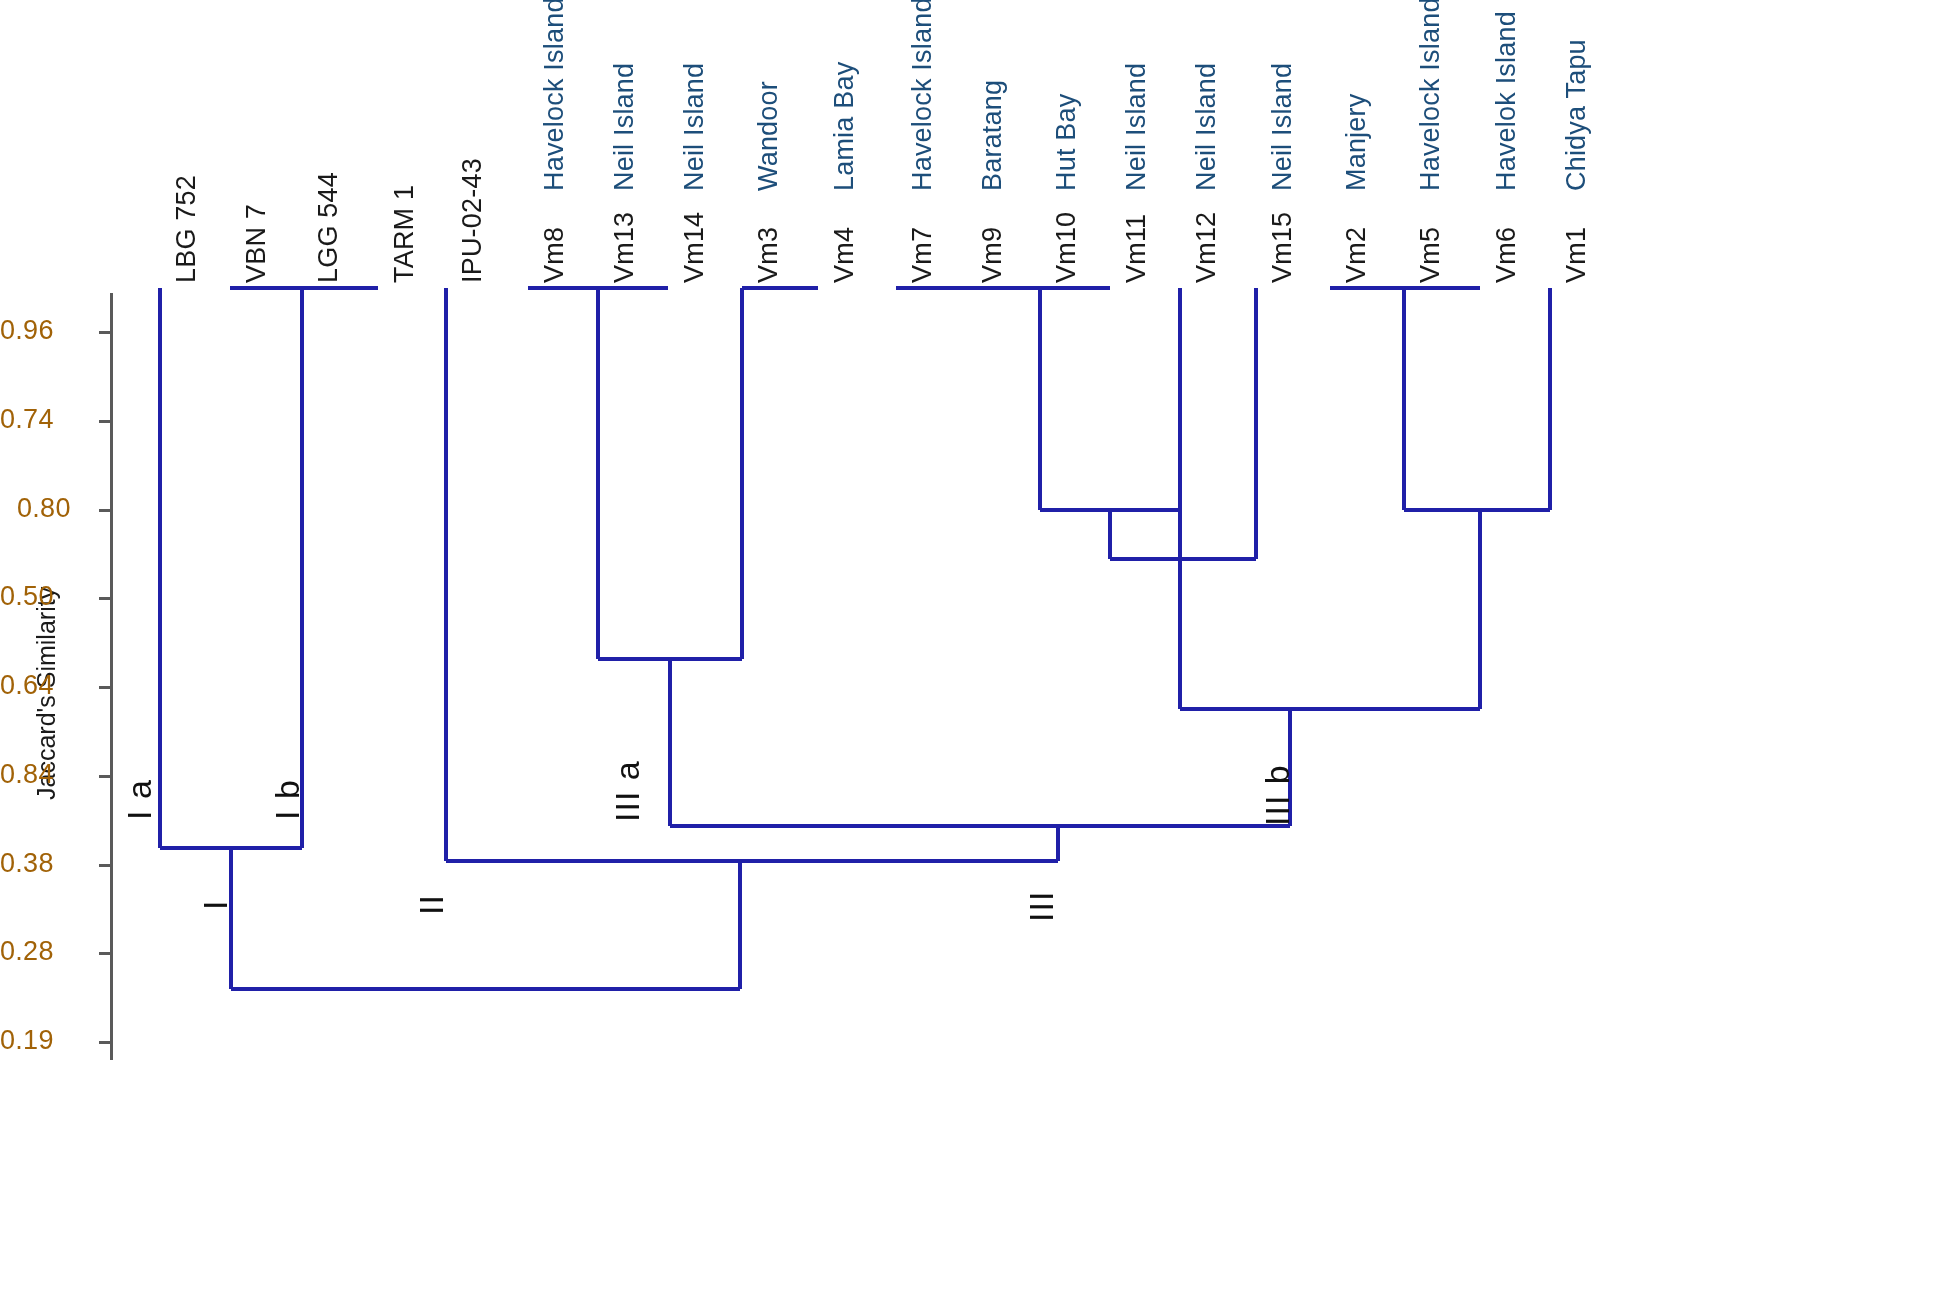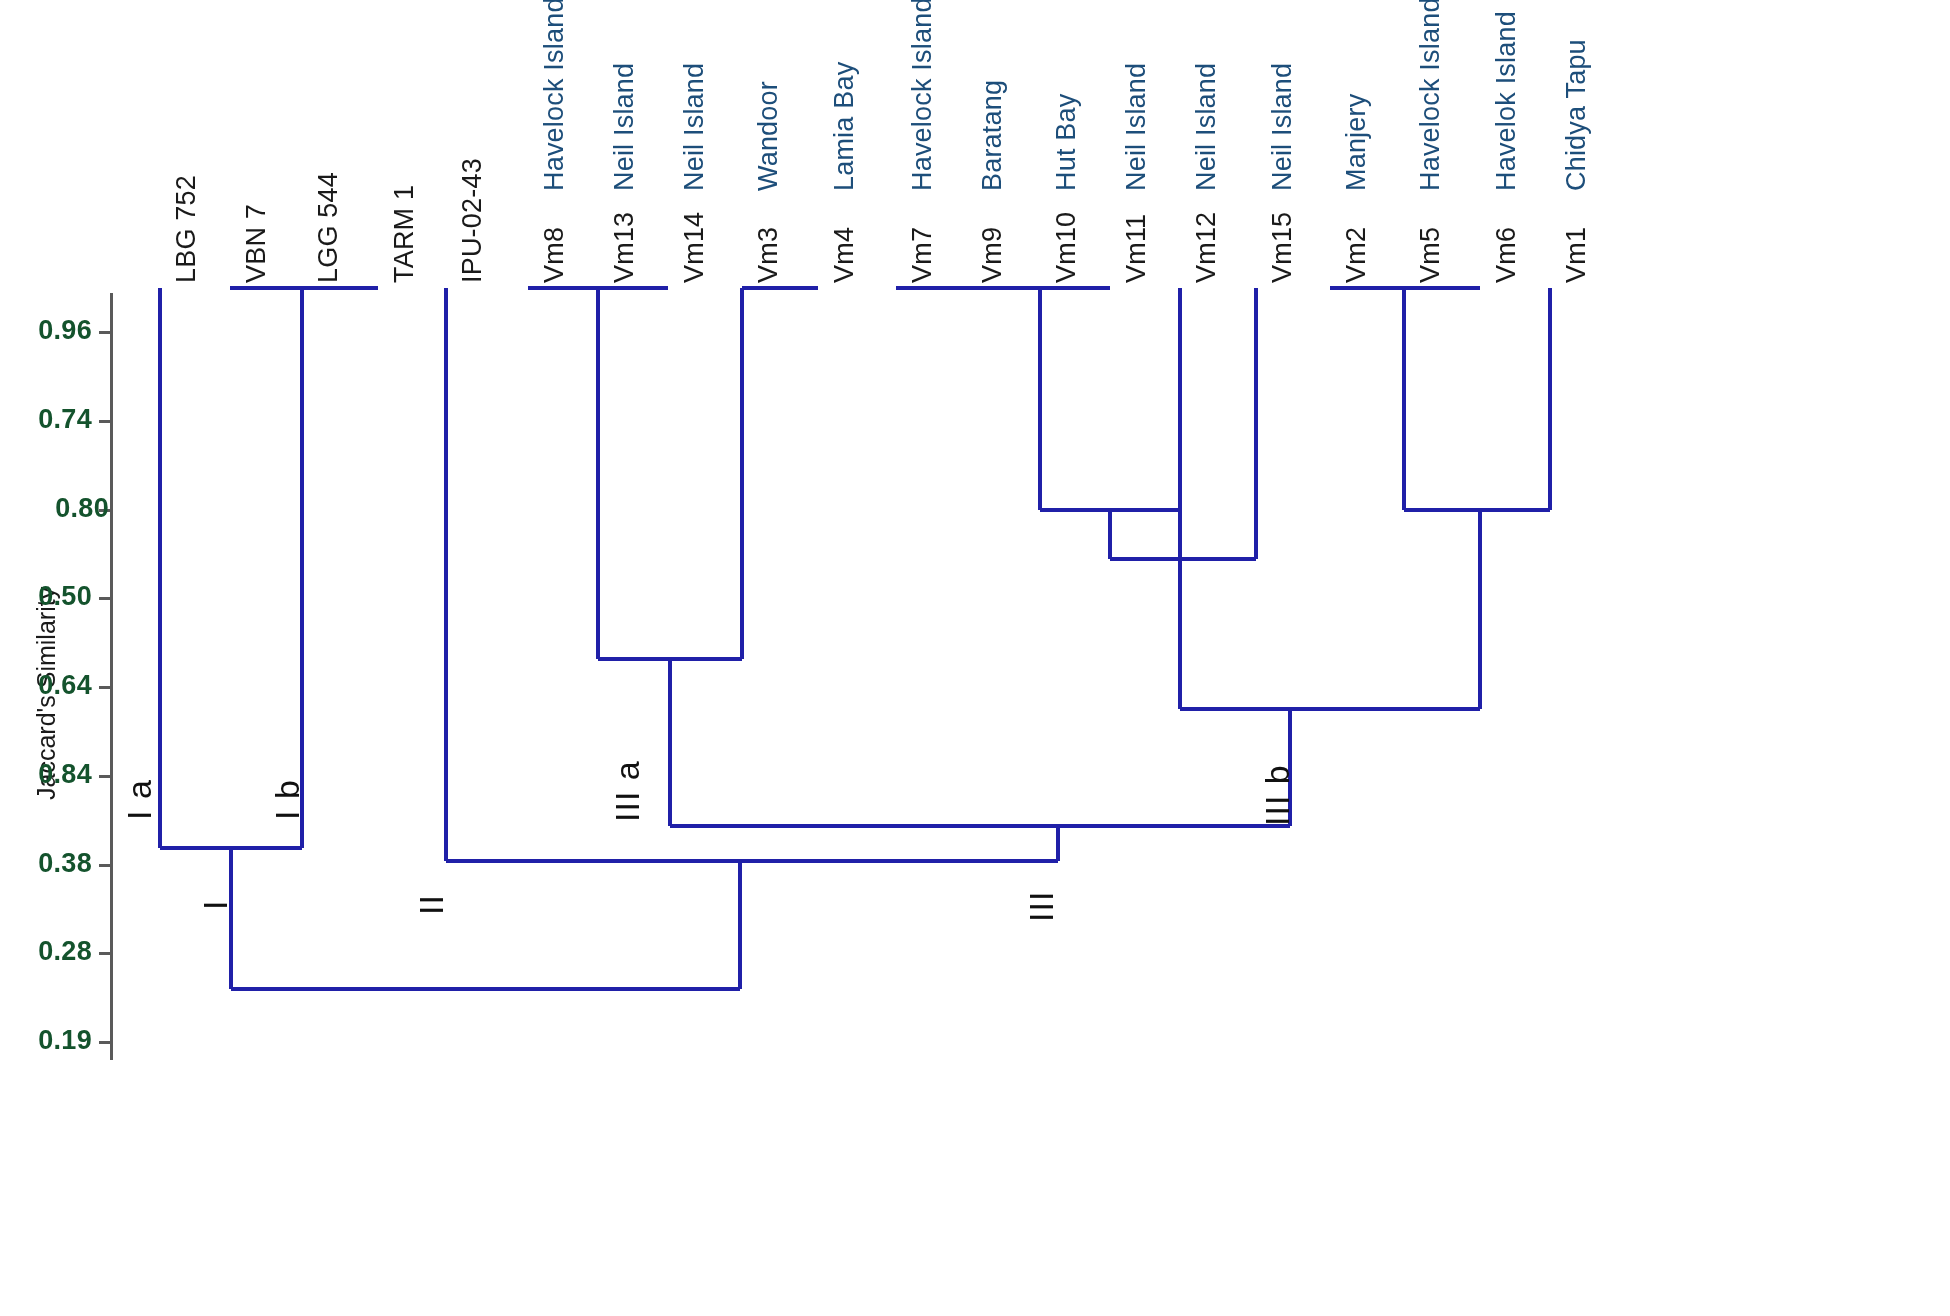--- a/index.html
+++ b/index.html
@@ -2,22 +2,22 @@
 <html><head>
 <meta charset="utf-8">
 <style>
   html,body{margin:0;padding:0;background:#fff;}
   body{font-family:"Liberation Sans",sans-serif;}
   #stage{position:relative;width:1950px;height:1316px;background:#ffffff;overflow:hidden;}
 
   
   #axis-line{position:absolute;background:#5a5a5a;}
   .tick-mark{position:absolute;background:#5a5a5a;height:3px;width:12px;}
-  .tick-label{position:absolute;font-size:27px;color:#14532d;text-align:right;
-              letter-spacing:.3px;white-space:nowrap;font-weight:bold;}
+  .tick-label{position:absolute;font-size:27px;color:#a16207;
+              letter-spacing:.3px;white-space:nowrap;}
   #y-axis-title{position:absolute;font-size:25px;color:#1a1a1a;white-space:nowrap;
                 transform-origin:0 0;transform:rotate(-90deg);}
 
   
   .leaf-label{position:absolute;white-space:nowrap;font-size:27px;
               transform-origin:0 0;transform:rotate(-90deg);letter-spacing:.2px;}
   .leaf-id{color:#1a1a1a;}
   .leaf-loc{color:#1d4e7a;}
 
   

